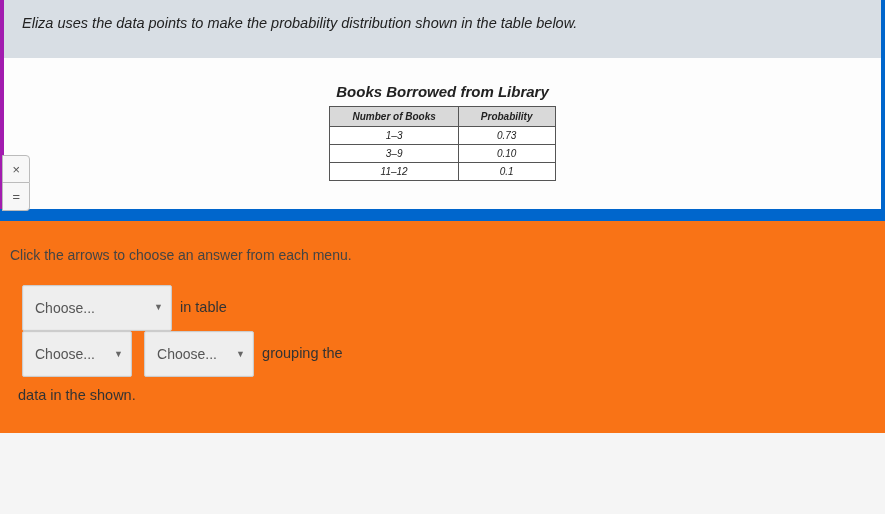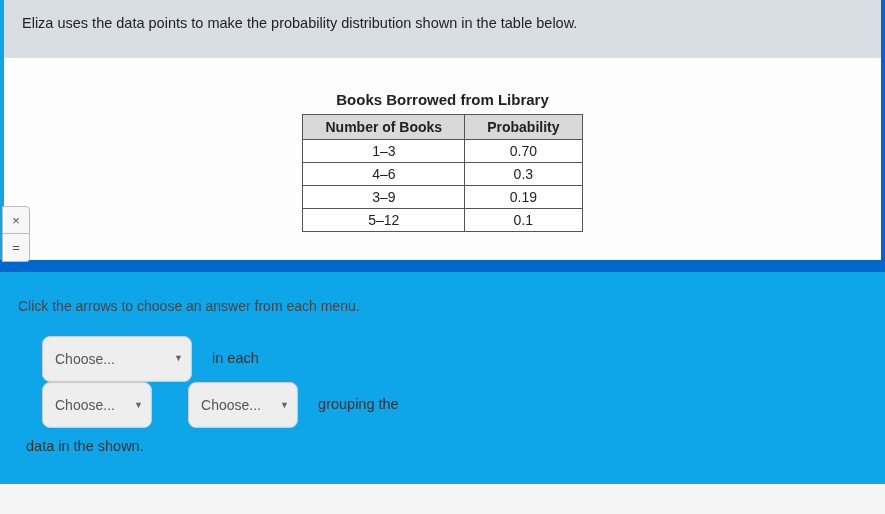--- a/index.html
+++ b/index.html
@@ -9,51 +9,52 @@
     }
     body {
       font-family: Arial, Helvetica, sans-serif;
       background: #f5f5f5;
       width: 885px;
       height: 514px;
       overflow: hidden;
       color: #333;
     }
     .blue-frame {
-      border-left: 4px solid #0ea5e9;
+      border-left: 4px solid #a21caf;
       border-right: 4px solid #0066cc;
       background: #ec4899;
+      font-style: italic;
     }
     .header-section {
       background: #d8dee4;
       padding: 10px 18px 16px 18px;
       font-size: 14.5px;
       line-height: 1.8;
       color: #222;
     }
     .header-section p {
       margin-bottom: 6px;
     }
     .table-section {
       background: #fdfdfd;
-      padding: 33px 18px 28px 18px;
+      padding: 25px 18px 28px 18px;
       text-align: center;
       position: relative;
     }
     .table-title {
       font-weight: bold;
       font-size: 15px;
       color: #222;
       margin-bottom: 6px;
     }
     table.data-table {
       border-collapse: collapse;
       margin: 0 auto;
       background: #fff;
-      font-size: 14px;
+      font-size: 10px;
     }
     table.data-table th, table.data-table td {
       border: 1px solid #555;
       padding: 3px 22px;
       text-align: center;
       color: #222;
     }
     table.data-table th {
       background: #d9d9d9;
       font-weight: bold;
@@ -83,47 +84,47 @@
     }
     .tool-btn:last-child {
       border-bottom-right-radius: 4px;
       border-top: none;
     }
     .divider-bar {
       height: 12px;
       background: #0066cc;
     }
     .answer-section {
-      background: #0ea5e9;
-      padding: 18px 18px;
+      background: #f97316;
+      padding: 18px 10px;
       font-size: 14.5px;
       color: #333;
       line-height: 2.4;
     }
     .answer-instruction {
       margin-bottom: 12px;
       font-size: 14px;
       color: #444;
     }
     .answer-body {
       padding-left: 8px;
       line-height: 2.6;
     }
     .dropdown {
       display: inline-flex;
       align-items: center;
       background: #eeeeee;
       border: 1px solid #ccc;
-      border-radius: 8px;
+      border-radius: 2px;
       padding: 4px 8px 4px 12px;
       font-size: 14px;
       color: #555;
       cursor: pointer;
       vertical-align: middle;
-      margin: 0 16px;
+      margin: 0 4px;
       box-shadow: inset 0 0 0 1px rgba(0,0,0,0.02);
     }
     .dropdown.wide { min-width: 150px; }
     .dropdown.med  { min-width: 110px; }
     .dropdown .dd-label { flex: 1; text-align: left; }
     .dd-arrow {
       font-size: 9px;
       color: #666;
       margin-left: 14px;
     }
@@ -141,32 +142,28 @@
     <table class="data-table">
       <thead>
         <tr>
           <th>Number of Books</th>
           <th>Probability</th>
         </tr>
       </thead>
       <tbody>
         <tr>
           <td>1–3</td>
-          <td>0.70</td>
-        </tr>
-        <tr>
-          <td>4–6</td>
-          <td>0.3</td>
+          <td>0.73</td>
         </tr>
         <tr>
           <td>3–9</td>
-          <td>0.19</td>
+          <td>0.10</td>
         </tr>
         <tr>
-          <td>5–12</td>
+          <td>11–12</td>
           <td>0.1</td>
         </tr>
       </tbody>
     </table>
 
     <div class="tool-buttons">
       <div class="tool-btn">×</div>
       <div class="tool-btn">=</div>
     </div>
   </div>
@@ -175,21 +172,21 @@
 <div class="divider-bar"></div>
 
 <div class="answer-section">
   <div class="answer-instruction">Click the arrows to choose an answer from each menu.</div>
 
   <div class="answer-body">
     <span class="dropdown wide">
       <span class="dd-label">Choose...</span>
       <span class="dd-arrow">▼</span>
     </span>
-    <span>in each</span>
+    <span>in table</span>
     <br>
     <span class="dropdown med">
       <span class="dd-label">Choose...</span>
       <span class="dd-arrow">▼</span>
     </span>
     <span class="dropdown med">
       <span class="dd-label">Choose...</span>
       <span class="dd-arrow">▼</span>
     </span>
     <span>grouping the</span>

